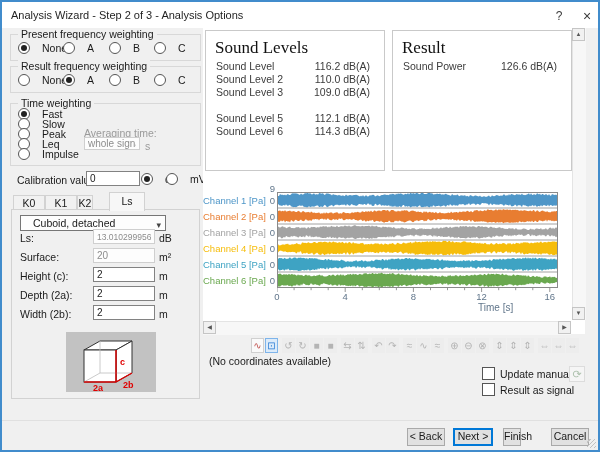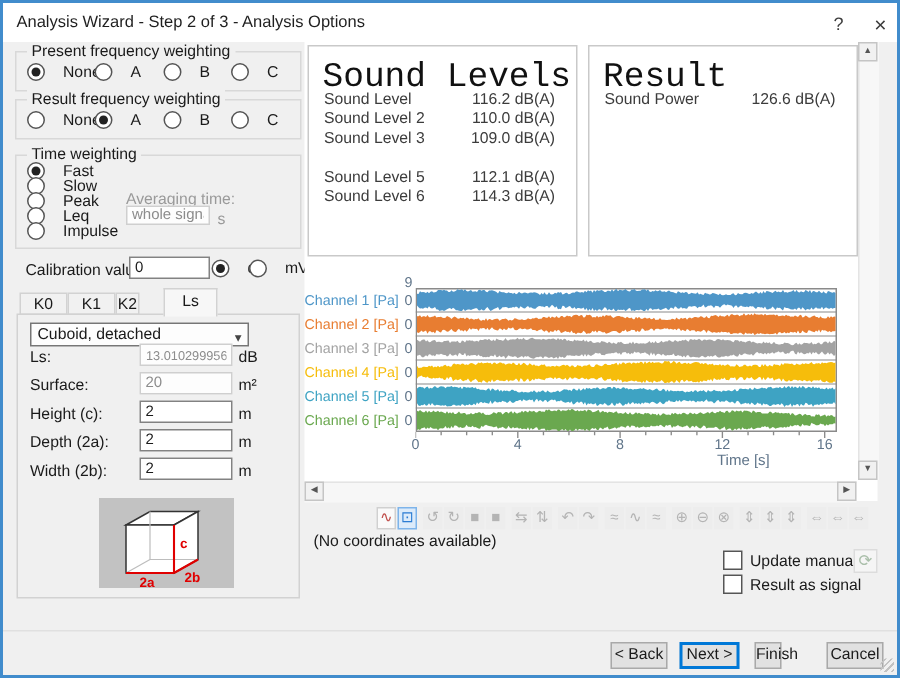--- a/index.html
+++ b/index.html
@@ -21,27 +21,27 @@
   .dim{color:#9a9a9a}
   .tinput{position:absolute;box-sizing:border-box;height:15px;border:1px solid #828282;background:#fff;
           font-size:10px;padding:0 3px;font-family:"Liberation Sans",sans-serif;color:#1a1a1a}
   .tinput[data-disabled="true"]{border-color:#cfcfcf;color:#8c8c8c;background:#fdfdfd}
   .unit{position:absolute;font-size:10.5px;white-space:nowrap}
   .tab{position:absolute;top:195px;height:15px;box-sizing:border-box;border:1px solid #d2d2d2;background:#f1f1f1;
        text-align:center;font-size:10.5px;line-height:14px}
   .tab[data-active="true"]{top:192px;height:19px;background:#f7f7f7;border-bottom:none;z-index:3;line-height:17px}
   .tabpanel{position:absolute;left:11px;top:209px;width:187px;height:188px;border:1px solid #d2d2d2;border-top:1px solid #d2d2d2}
   .selectbox{position:absolute;left:8px;top:5px;width:146px;height:16px;box-sizing:border-box;border:1px solid #767676;
-             background:#fdfdfd;font-size:10.5px;line-height:14px;padding-left:4px}
+             background:#fdfdfd;font-size:10.5px;line-height:14px;padding-left:12px}
   .selectbox .chev{position:absolute;right:4px;top:2px;font-size:9px;color:#444}
   .cuboid{position:absolute;left:54px;top:122px}
   
   .right{position:absolute;left:203px;top:28px;width:382px;height:306px;background:#fff}
   .panel{position:absolute;top:2px;width:180px;height:141px;background:#fff;border:1px solid #c9c9c9;box-sizing:border-box}
-  .panel-title{font-family:Liberation Mono, monospace;font-size:23px;margin:7px 0 0 9px;color:#111}
+  .panel-title{font-family:Liberation Serif, serif;font-size:17px;margin:7px 0 0 9px;color:#111}
   .prow{position:absolute;left:10px;right:14px;height:13px;font-size:10.5px;color:#3c3c3c;white-space:nowrap}
   .prow .pv{position:absolute;right:0}
   .ch-label{position:absolute;left:0;width:62px;text-align:right;font-size:9.5px;white-space:nowrap}
   .ch-zero{position:absolute;left:63px;width:9px;text-align:right;font-size:9.5px;color:#60758a}
   .y-top{position:absolute;left:63px;top:155px;width:9px;text-align:right;font-size:9.5px;color:#60758a}
   .x-tick{position:absolute;top:263px;width:16px;text-align:center;font-size:9.5px;color:#60758a}
   .time-label{position:absolute;left:275px;top:274px;width:80px;text-align:left;font-size:10px;color:#60758a}
   .vtrack{position:absolute;left:369px;top:0;width:13px;height:292px;background:#f7f7f7;border-left:1px solid #e4e4e4}
   .htrack{position:absolute;left:0;top:293px;width:368px;height:13px;background:#f7f7f7;border-top:1px solid #e4e4e4}
   .sb-btn{position:absolute;width:13px;height:13px;box-sizing:border-box;background:#f1f1f1;border:1px solid #c5c5c5;

